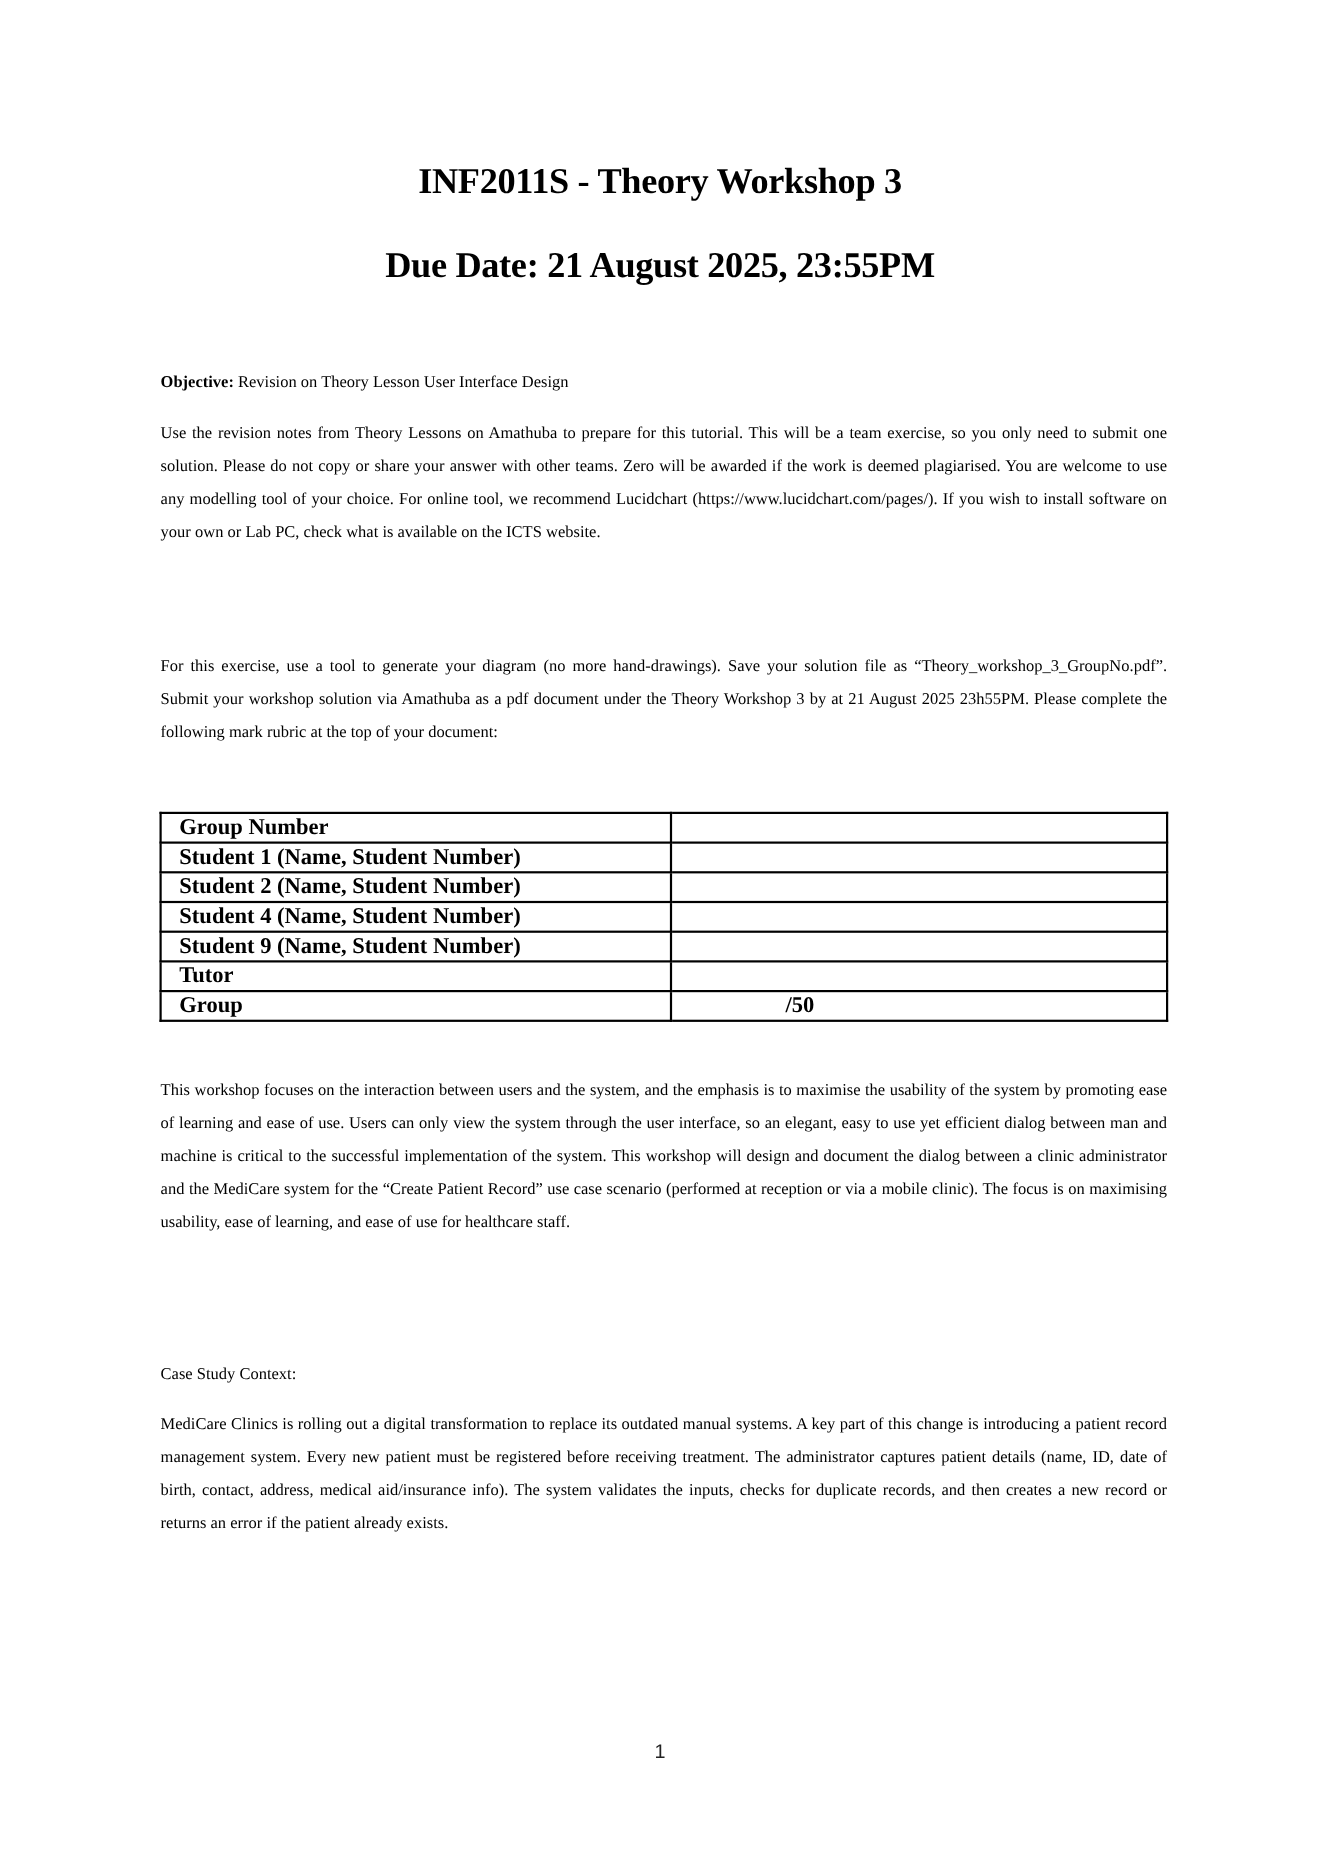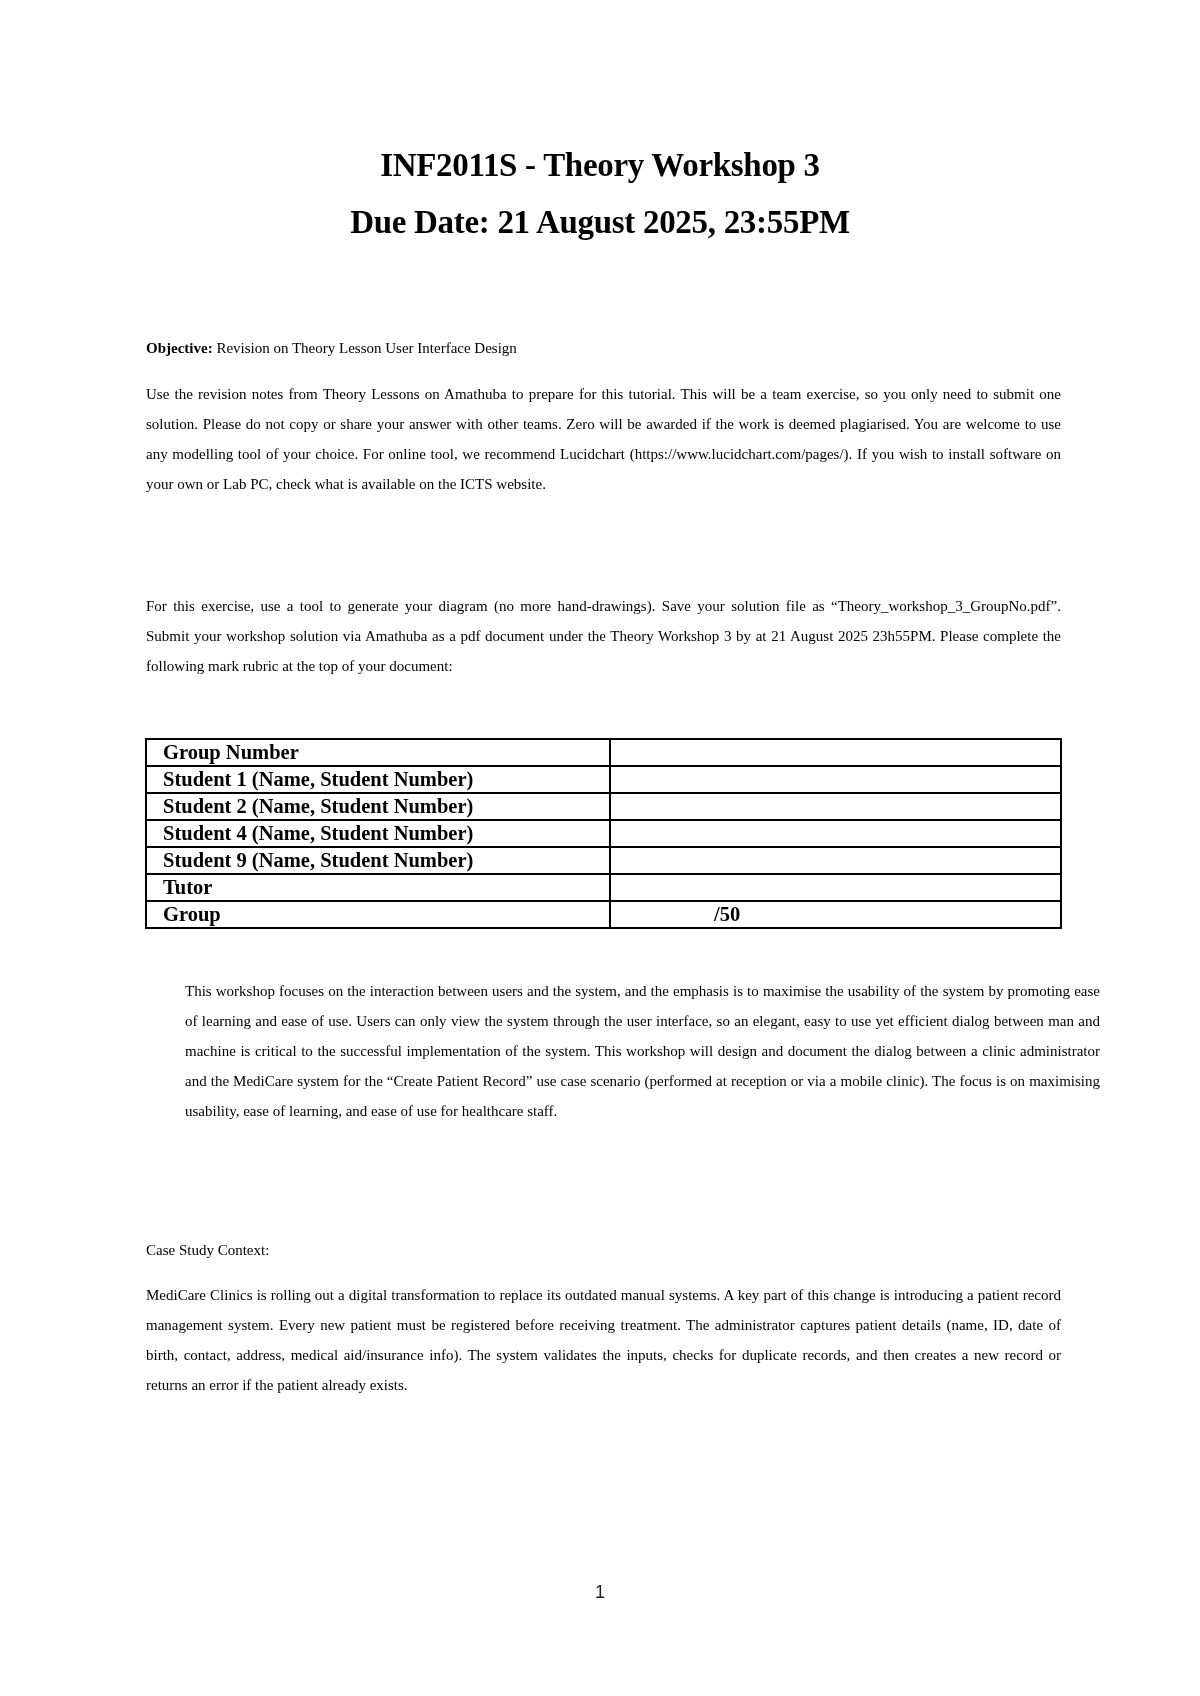--- a/index.html
+++ b/index.html
@@ -25,21 +25,21 @@
       position: absolute;
       left: 0;
       width: 1200px;
       text-align: center;
       font-weight: bold;
       font-size: 33px;
       letter-spacing: -0.3px;
       margin: 0;
     }
     .title1 { top: 147px; }
-    .title2 { top: 204px; }
+    .title2 { top: 224px; }
 
     .content {
       position: absolute;
       left: 146px;
       width: 915px;
       font-size: 15px;
       line-height: 30px;
     }
     .para {
       margin: 0;
@@ -61,21 +61,21 @@
       border: 2px solid #000;
       height: 25px;
       padding: 0 0 0 11px;
       line-height: 25px;
       font-weight: bold;
       vertical-align: middle;
     }
     .rubric td.label-cell { width: 446px; padding-left: 16px; }
     .rubric td.value-cell { padding-left: 0; }
     .rubric td.value-cell span { display: inline-block; padding-left: 103px; }
-    .p3 { top: 976px; margin-left: 39px; }
+    .p3 { top: 976px; }
     .p4 { top: 1235px; }
     .p5 { top: 1280px; }
     .page-number {
       position: absolute;
       left: 0;
       width: 1200px;
       top: 1582px;
       text-align: center;
       font-family: "Liberation Sans", "DejaVu Sans", sans-serif;
       font-size: 18px;

